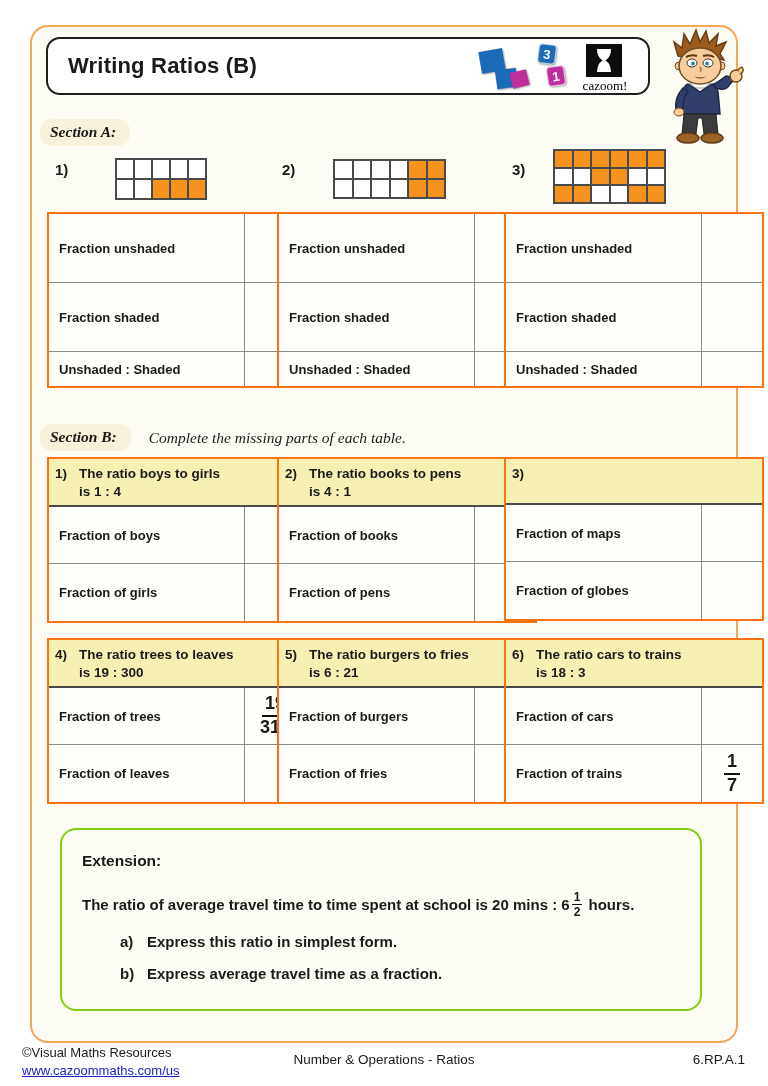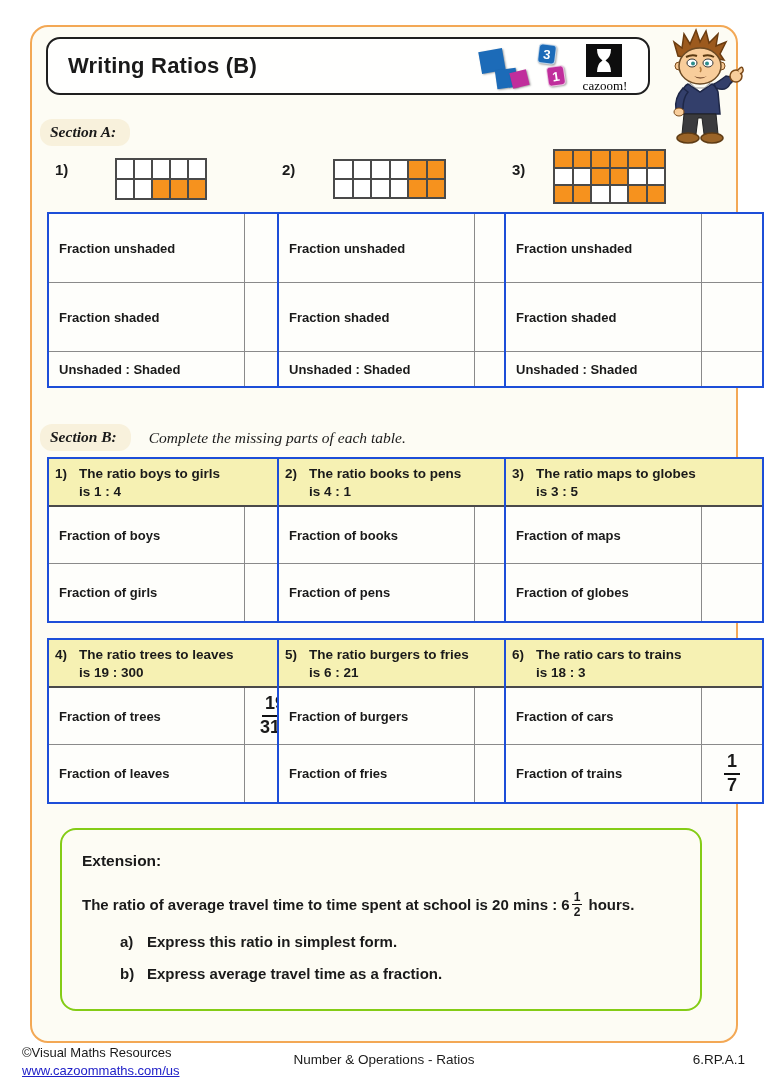--- a/index.html
+++ b/index.html
@@ -51,21 +51,21 @@
   .section-instruction { font-family:"Liberation Serif", serif; font-style:italic; font-size:15.5px; }
   
   .prob-num { position:absolute; font-size:15px; font-weight:bold; }
   .grid { position:absolute; display:inline-grid; border:1px solid #4a4a4a; background:#fff; }
   .grid .cell { border:1px solid #4a4a4a; background:#fff; }
   .grid .cell.shaded { background:#F6921E; }
   .grid.g1 { left:115px; top:158px; grid-template-columns:repeat(5,18px); grid-auto-rows:20px; }
   .grid.g2 { left:333px; top:159px; grid-template-columns:repeat(6,18.5px); grid-auto-rows:19px; }
   .grid.g3 { left:553px; top:149px; grid-template-columns:repeat(6,18.5px); grid-auto-rows:17.5px; }
   
-  .wtable { position:absolute; width:260px; border:2px solid #1d4ed8; background:#FEFEFB; }
+  .wtable { position:absolute; width:260px; border:2px solid #f97316; background:#FEFEFB; }
   .sa-row, .sb-row { display:flex; align-items:center; border-bottom:1px solid #8a8a8a; }
   .sa-row:last-child, .sb-row:last-child { border-bottom:none; }
   .row-label { flex:1; padding-left:10px; font-size:13px; font-weight:bold; }
   .answer-cell {
     width:61px; align-self:stretch; border-left:1px solid #8a8a8a;
     display:flex; align-items:center; justify-content:center;
   }
   .sa-table .sa-row { height:69px; }
   .sa-table .sa-row.r2 { height:34px; }
   .sa-1 { left:47px;  top:212px; }
@@ -299,24 +299,20 @@
       <div class="answer-cell"></div>
     </div>
     <div class="sb-row">
       <span class="row-label">Fraction of pens</span>
       <div class="answer-cell"></div>
     </div>
   </div>
 <div class="wtable sb-table sb-3">
     <div class="sb-header">
       <span class="sb-num">3)</span>
-      <div>
-        <div>The ratio maps to globes</div>
-        <div>is 3 : 5</div>
-      </div>
     </div>
     <div class="sb-row">
       <span class="row-label">Fraction of maps</span>
       <div class="answer-cell"></div>
     </div>
     <div class="sb-row">
       <span class="row-label">Fraction of globes</span>
       <div class="answer-cell"></div>
     </div>
   </div>

